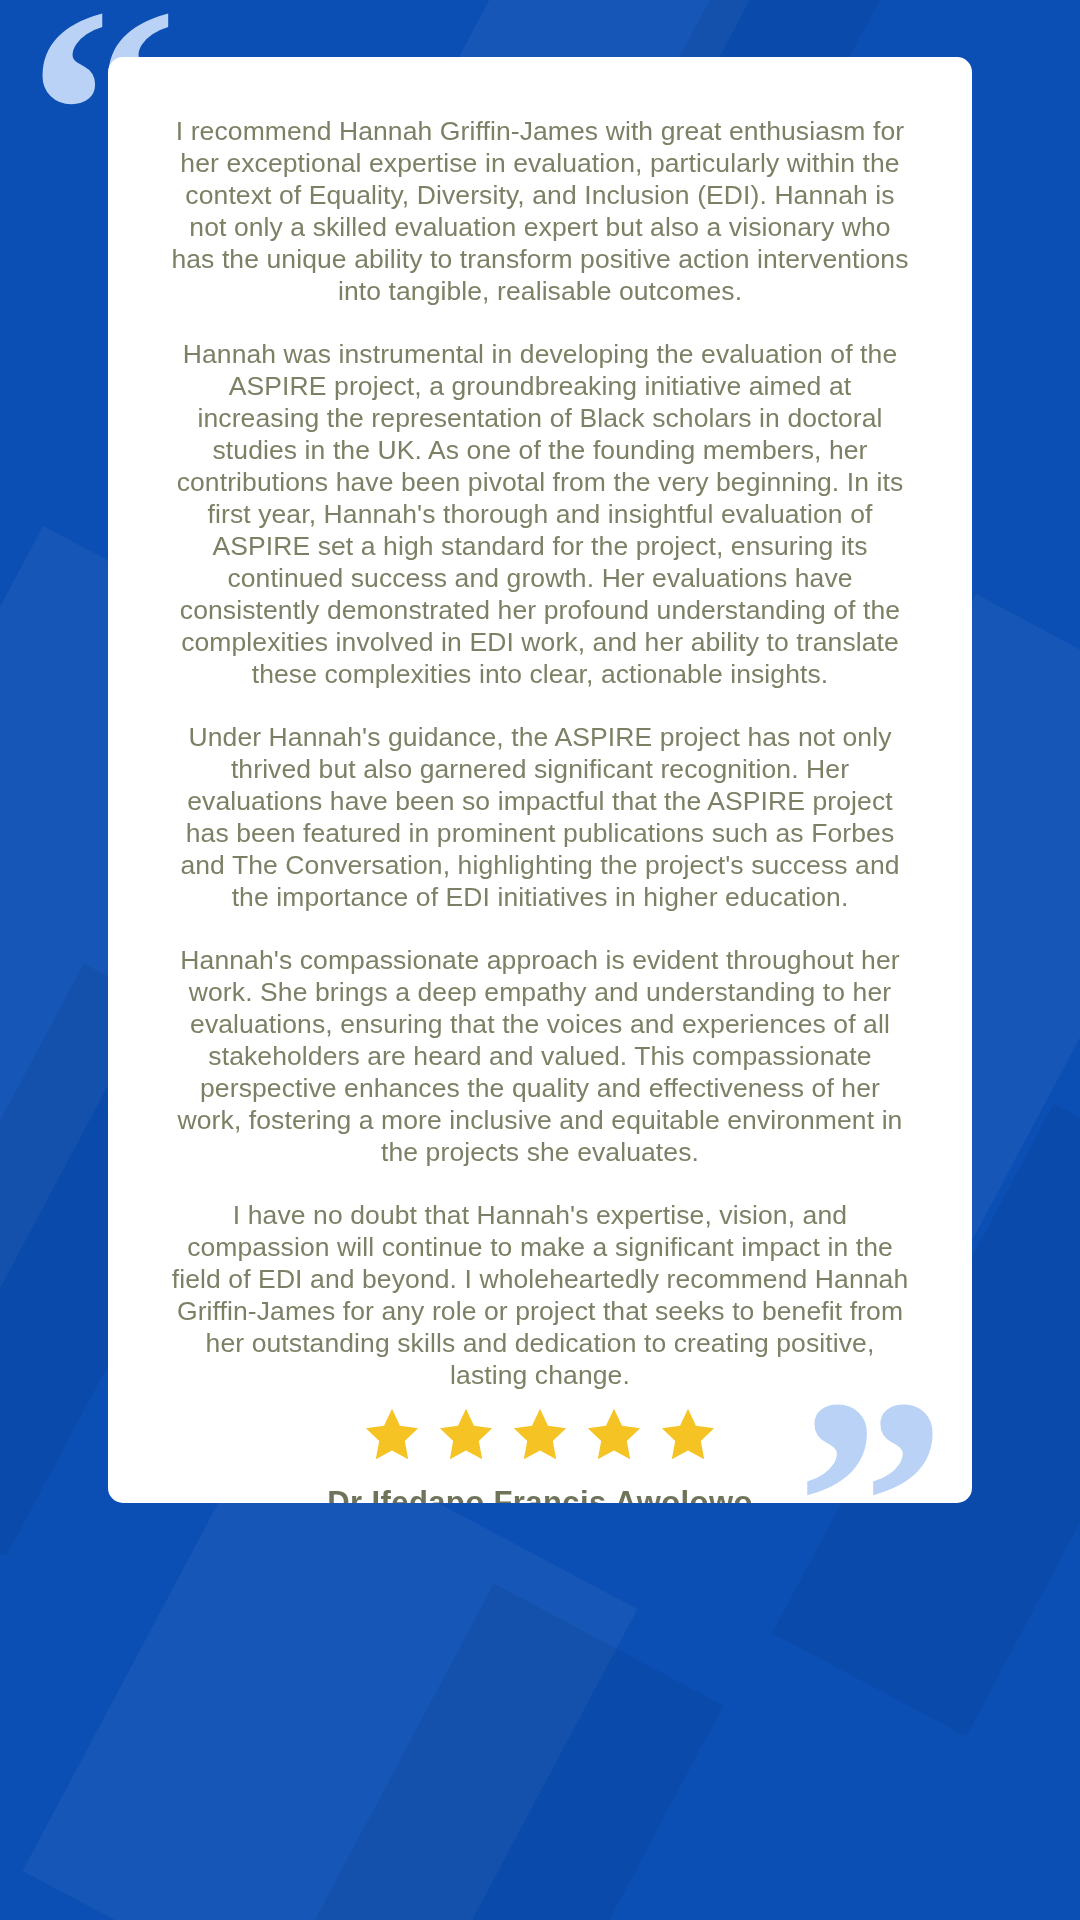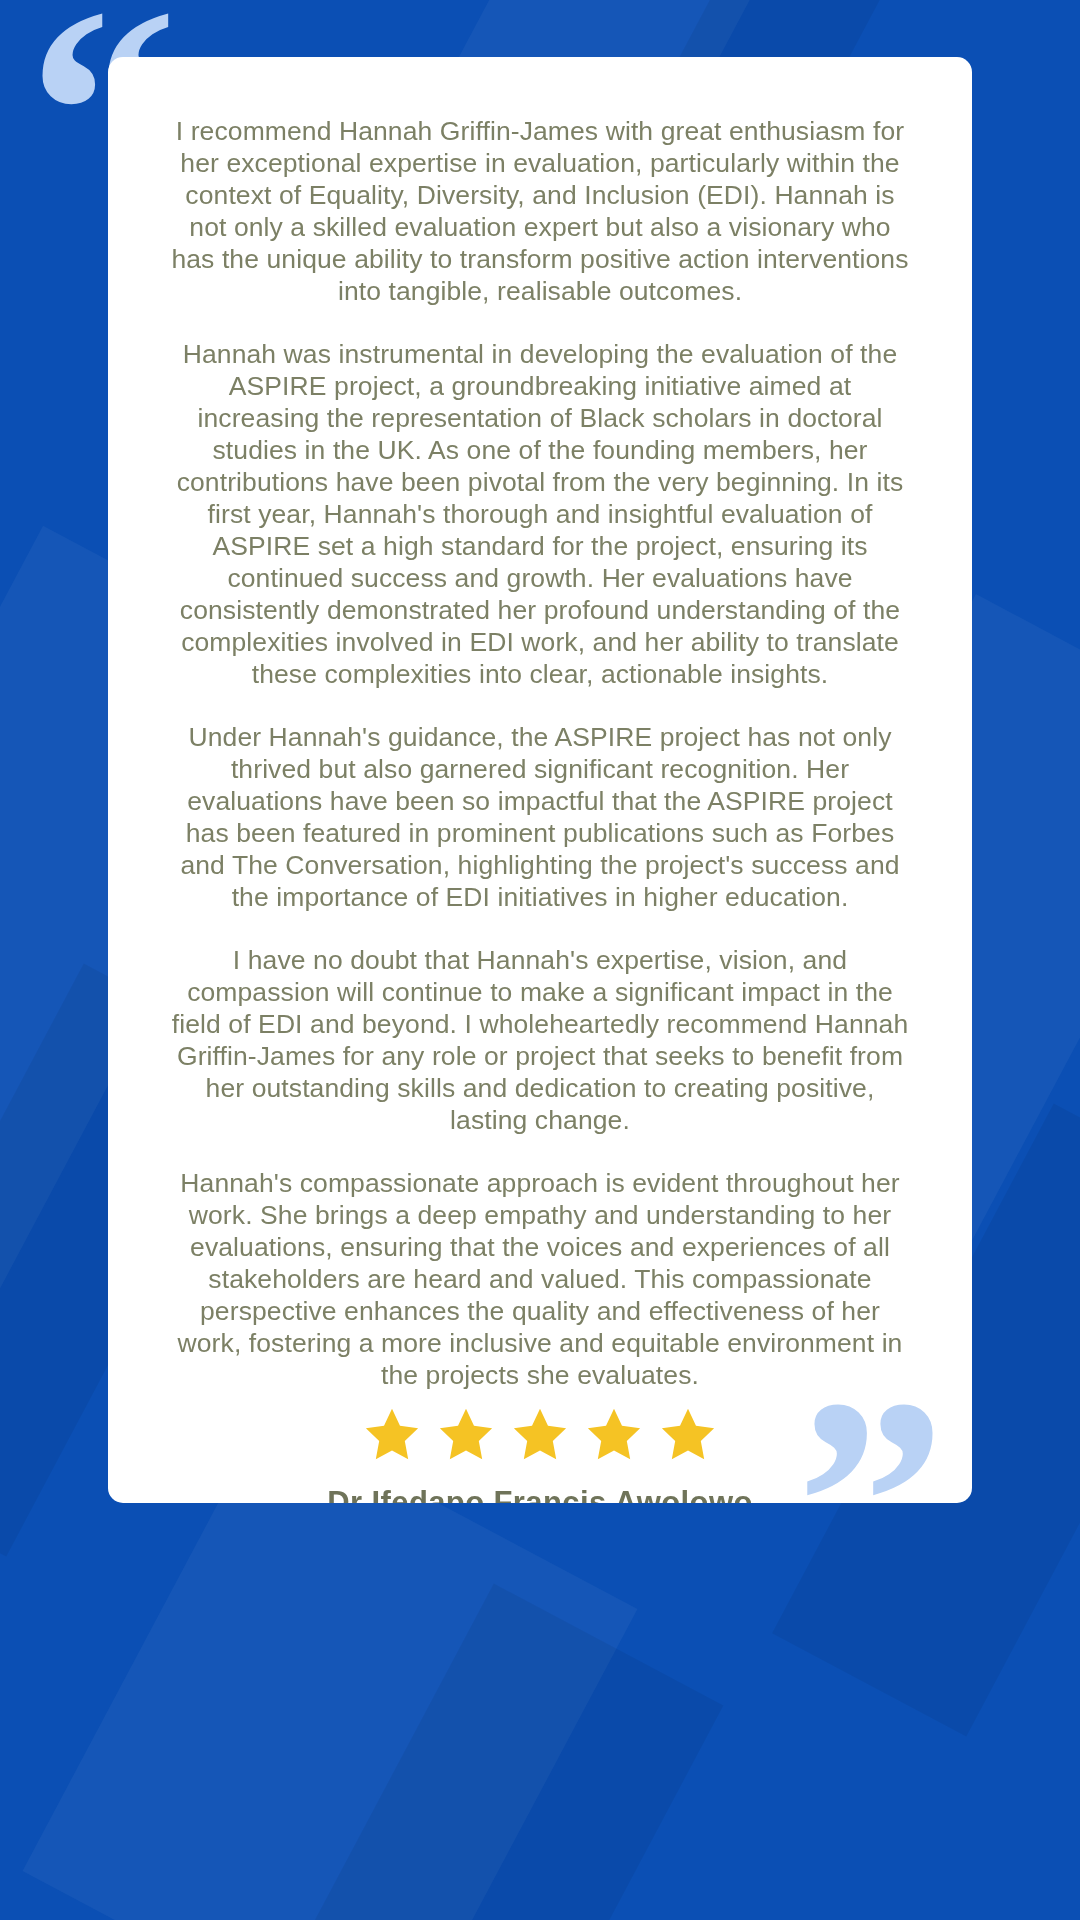--- a/index.html
+++ b/index.html
@@ -137,22 +137,22 @@
   </div>
 
   <div class="quote-mark quote-open">“</div>
 
   <div class="card">
 
     <div class="quote-body">
       <p class="para-first">I recommend Hannah Griffin-James with great enthusiasm for her exceptional expertise in evaluation, particularly within the context of Equality, Diversity, and Inclusion (EDI). Hannah is not only a skilled evaluation expert but also a visionary who has the unique ability to transform positive action interventions into tangible, realisable outcomes.</p>
       <p>Hannah was instrumental in developing the evaluation of the ASPIRE project, a groundbreaking initiative aimed at increasing the representation of Black scholars in doctoral studies in the UK. As one of the founding members, her contributions have been pivotal from the very beginning. In its first year, Hannah's thorough and insightful evaluation of ASPIRE set a high standard for the project, ensuring its continued success and growth. Her evaluations have consistently demonstrated her profound understanding of the complexities involved in EDI work, and her ability to translate these complexities into clear, actionable insights.</p>
       <p>Under Hannah's guidance, the ASPIRE project has not only thrived but also garnered significant recognition. Her evaluations have been so impactful that the ASPIRE project has been featured in prominent publications such as Forbes and The Conversation, highlighting the project's success and the importance of EDI initiatives in higher education.</p>
+      <p>Hannah's compassionate approach is evident throughout her work. She brings a deep empathy and understanding to her evaluations, ensuring that the voices and experiences of all stakeholders are heard and valued. This compassionate perspective enhances the quality and effectiveness of her work, fostering a more inclusive and equitable environment in the projects she evaluates.</p>
       <p>I have no doubt that Hannah's expertise, vision, and compassion will continue to make a significant impact in the field of EDI and beyond. I wholeheartedly recommend Hannah Griffin-James for any role or project that seeks to benefit from her outstanding skills and dedication to creating positive, lasting change.</p>
-      <p>Hannah's compassionate approach is evident throughout her work. She brings a deep empathy and understanding to her evaluations, ensuring that the voices and experiences of all stakeholders are heard and valued. This compassionate perspective enhances the quality and effectiveness of her work, fostering a more inclusive and equitable environment in the projects she evaluates.</p>
     </div>
 
     <div class="stars">
       <svg class="star" viewBox="0 0 24 24">
           <polygon fill="#F5C324" points="12,1.6 15.3,8.6 22.8,9.6 17.3,14.9 18.7,22.4 12,18.8 5.3,22.4 6.7,14.9 1.2,9.6 8.7,8.6"></polygon>
         </svg>
       <svg class="star" viewBox="0 0 24 24">
           <polygon fill="#F5C324" points="12,1.6 15.3,8.6 22.8,9.6 17.3,14.9 18.7,22.4 12,18.8 5.3,22.4 6.7,14.9 1.2,9.6 8.7,8.6"></polygon>
         </svg>
       <svg class="star" viewBox="0 0 24 24">

